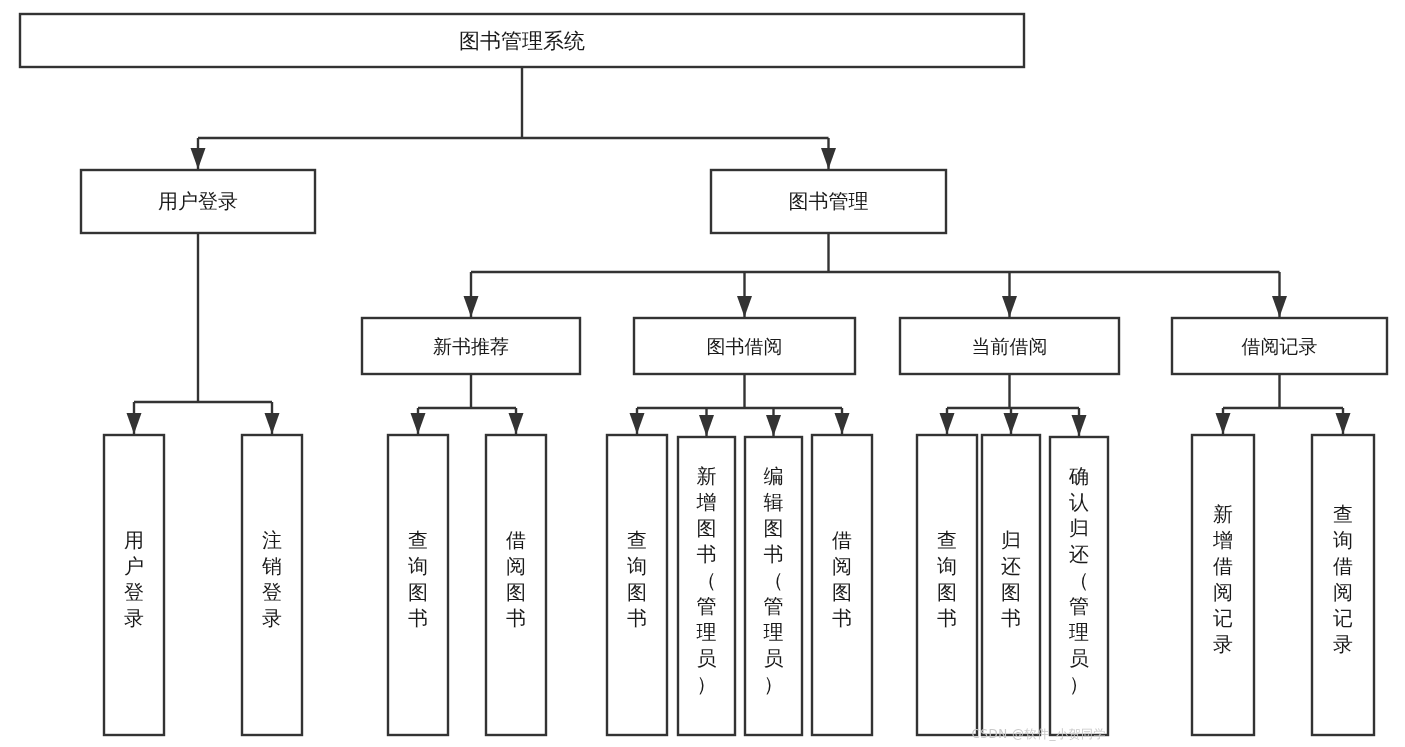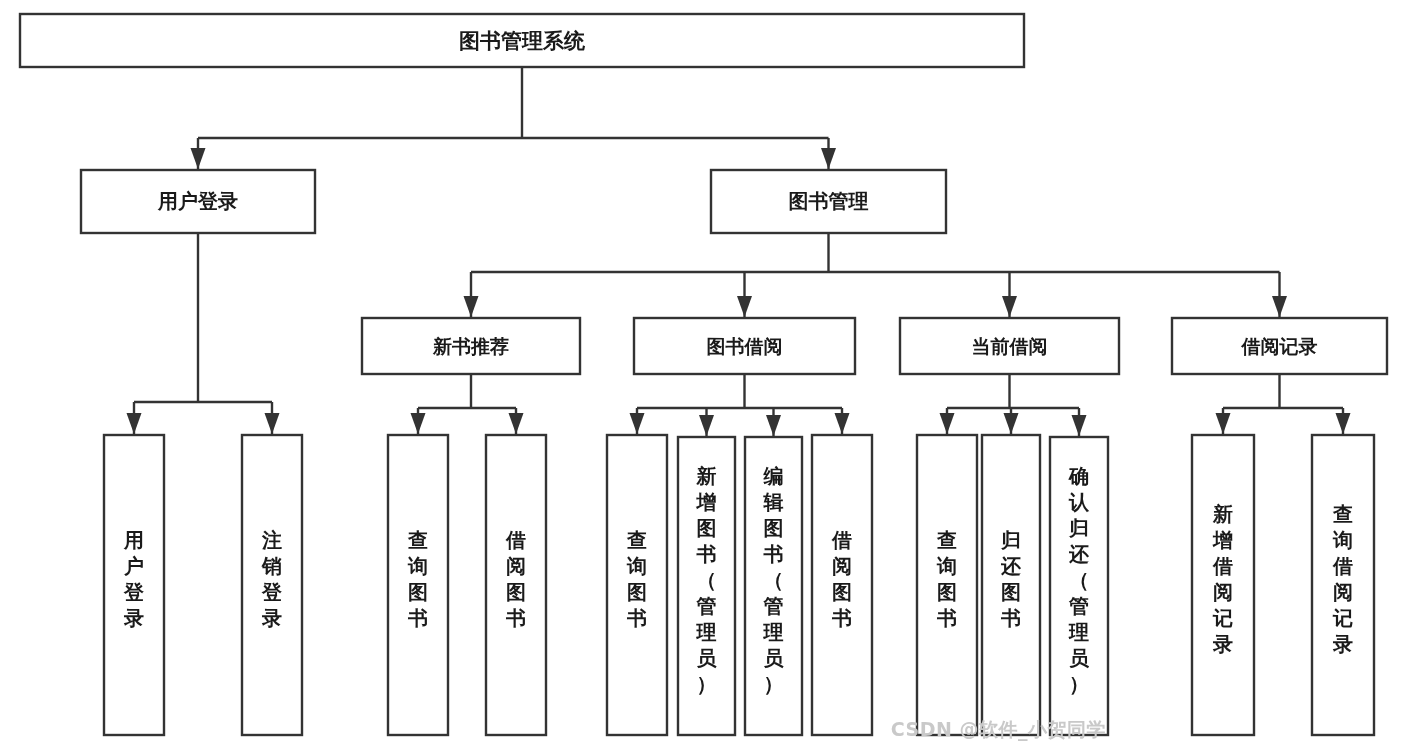--- a/index.html
+++ b/index.html
@@ -11,21 +11,20 @@
     width: 1405px;
     height: 747px;
     font-family: "DejaVu Sans", "Liberation Sans", sans-serif;
     overflow: hidden;
     position: relative;
   }
   #diagram-root {
     position: relative;
     width: 1120px;
     height: 747px;
-    font-weight: bold;
   }
   svg.diagram {
     position: absolute;
     top: 0;
     left: 0;
     width: 1405px;
     height: 747px;
     display: block;
   }
   .node-box {
@@ -54,21 +53,21 @@
     fill: none;
   }
   .edge-arrow {
     fill: #333333;
   }
   .watermark {
     position: absolute;
     right: 14px;
     bottom: 4px;
     font-family: "DejaVu Sans", "Liberation Sans", sans-serif;
-    font-size: 19px;
+    font-size: 12px;
     color: #c9c9c9;
     white-space: nowrap;
     letter-spacing: 0.5px;
     user-select: none;
   }
 </style>
 </head>
 <body>
 
 <div id="diagram-root">

